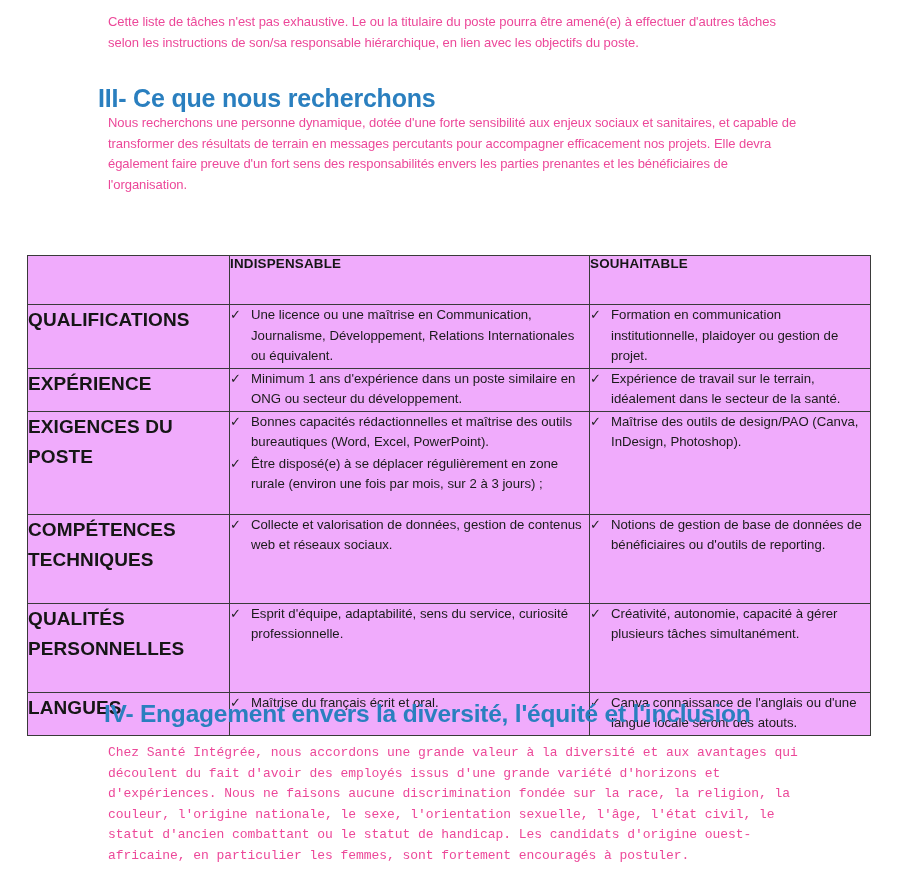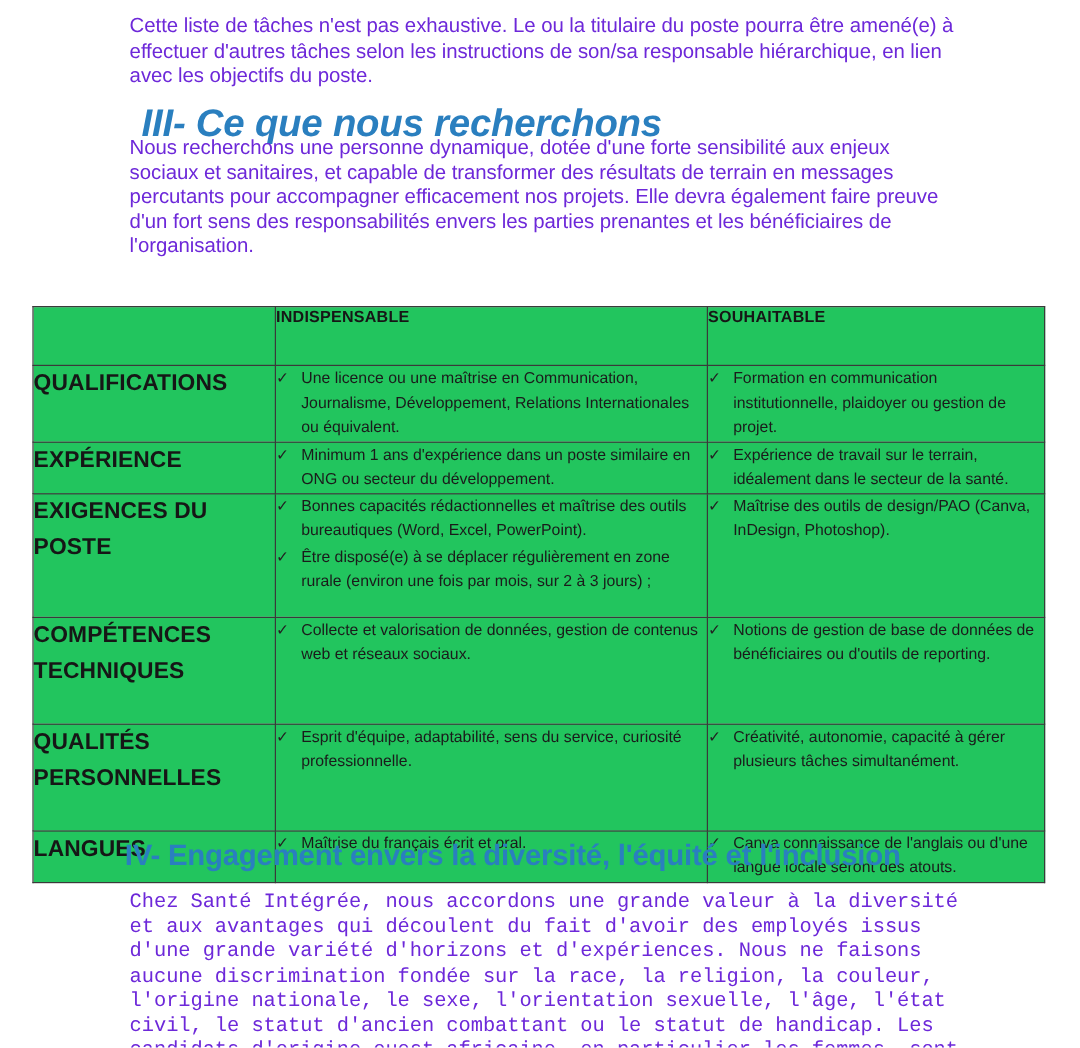--- a/index.html
+++ b/index.html
@@ -18,46 +18,45 @@
   .page {
     position: relative;
     width: 900px;
     height: 873px;
     box-sizing: border-box;
   }
 
   
   .para {
     position: absolute;
-    font-size: 17px;
+    font-size: 13px;
     line-height: 20.5px;
-    color: #6d28d9;
+    color: #ec4899;
     letter-spacing: -0.05px;
   }
   .para p { margin: 0; }
 
   #intro-para {
     left: 108px;
     top: 12px;
     width: 690px;
   }
 
   
   .section-heading {
     position: absolute;
     color: #2a7fbf;
     font-weight: bold;
     letter-spacing: -0.2px;
     white-space: nowrap;
   }
   #heading-iii {
-    left: 118px;
+    left: 98px;
     top: 84px;
-    font-size: 32px;
-    font-style: italic;
+    font-size: 25px;
   }
   #heading-iv {
     left: 104px;
     top: 700px;
     font-size: 24.5px;
   }
 
   #recherchons-para {
     left: 108px;
     top: 113px;
@@ -81,21 +80,21 @@
     left: 27px;
     top: 255px;
     width: 843px;
     border-collapse: collapse;
     table-layout: fixed;
   }
   #req-table td {
     border: 1.4px solid #3a3a3a;
     vertical-align: top;
     padding: 0;
-    background: #22c55e;
+    background: #f0abfc;
     margin-top: 40px;
   }
   .col-cat   { width: 202px; }
   .col-ind   { width: 360px; }
   .col-sou   { width: 281px; }
 
   .cat-cell {
     padding: 9px 0 6px 17px;
     font-weight: bold;
     font-size: 19px;

